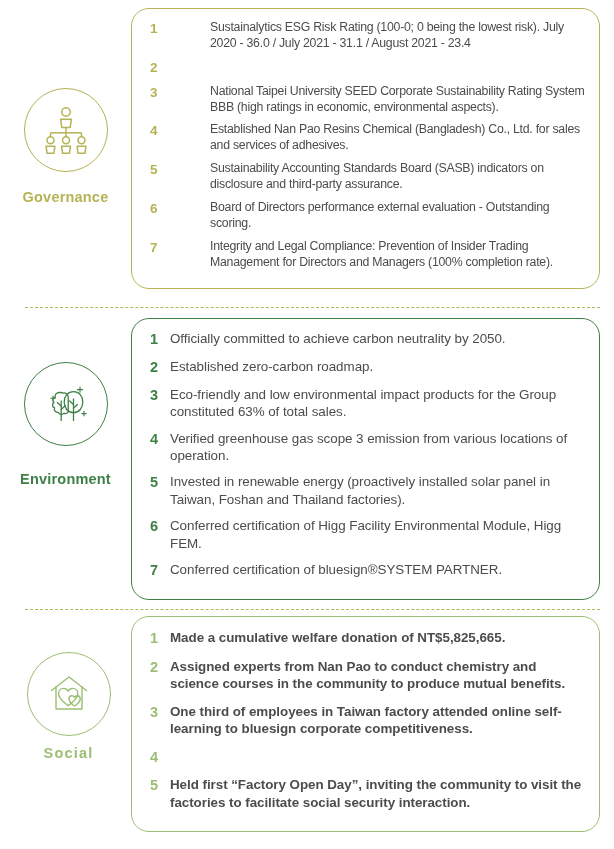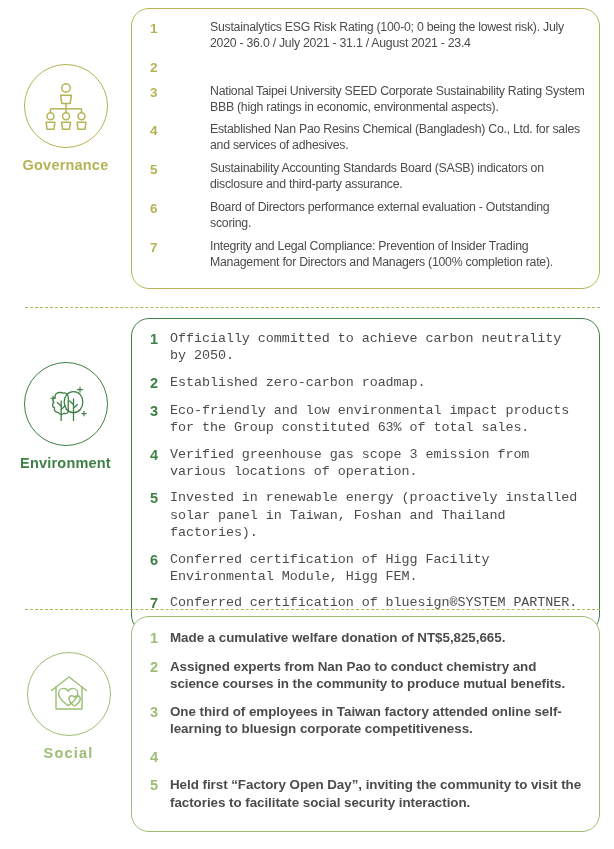--- a/index.html
+++ b/index.html
@@ -38,22 +38,22 @@
   
   .icon-col {
     width: 131px;
     flex: 0 0 131px;
     display: flex;
     flex-direction: column;
     align-items: center;
     justify-content: center;
     box-sizing: border-box;
   }
-  .section-gov .icon-col { padding-top: 64px; }
-  .section-env .icon-col { padding-top: 62px; }
+  .section-gov .icon-col { padding-top: 88px; gap: 8px; }
+  .section-env .icon-col { padding-top: 62px; gap: 16px; }
   .section-soc .icon-col { padding-top: 52px; padding-left: 6px; }
 
   .icon-circle {
     width: 84px;
     height: 84px;
     border-radius: 50%;
     display: flex;
     align-items: center;
     justify-content: center;
     box-sizing: border-box;
@@ -113,21 +113,21 @@
     line-height: 1.30;
   }
 
   
   .card-gov .item-num  { font-size: 13.5px; color: #b5b355; }
   .card-gov .item-text { font-size: 12.3px; letter-spacing: -0.25px; margin-left: 40px; }
   .card-gov .item      { margin-bottom: 7px; }
 
   
   .card-env .item-num  { font-size: 14.5px; color: #3f8046; }
-  .card-env .item-text { font-size: 13.4px; letter-spacing: -0.05px; font-family: Liberation Mono, monospace; }
+  .card-env .item-text { font-size: 13.4px; letter-spacing: -0.05px; }
   .card-env .item      { margin-bottom: 9px; }
 
   
   .card-soc .item-num  { font-size: 14.5px; color: #9cbd74; }
   .card-soc .item-text { font-size: 13.4px; letter-spacing: -0.05px; font-weight: bold; }
   .card-soc .item      { margin-bottom: 10px; }
 
   
   .divider {
     position: absolute;

